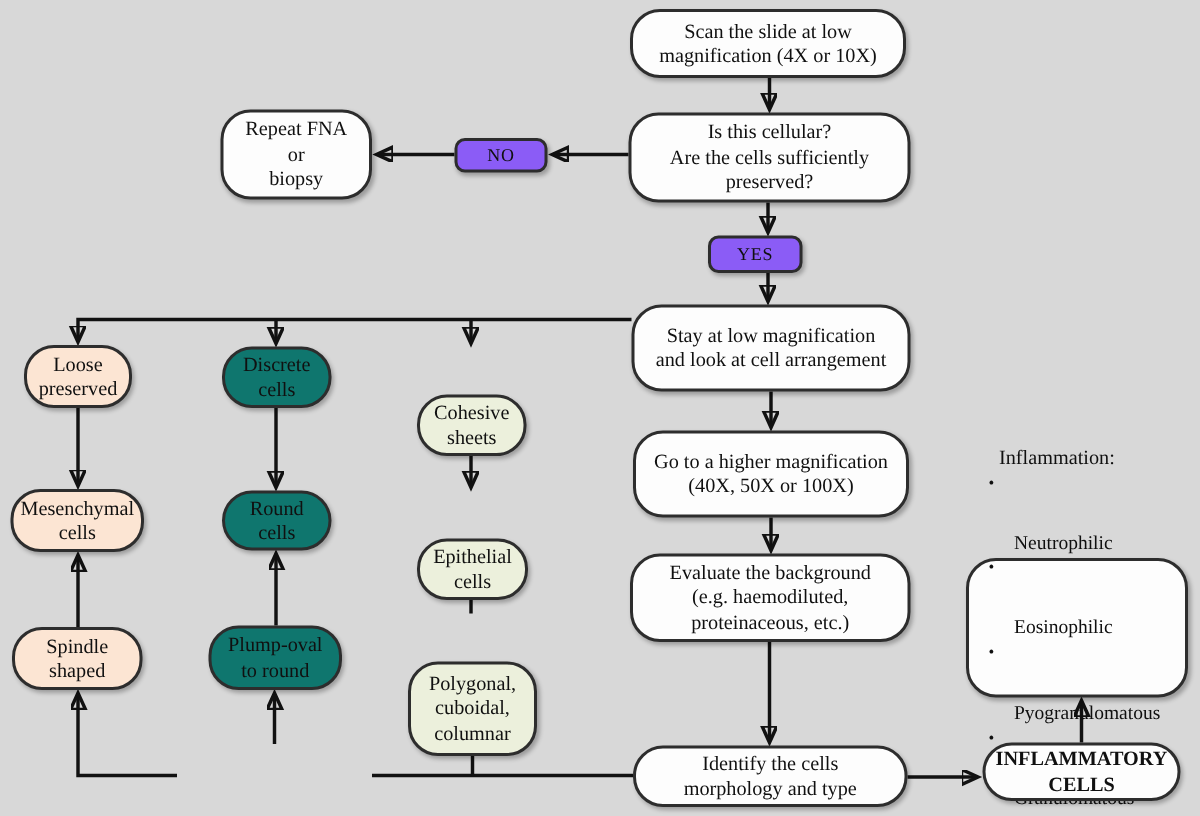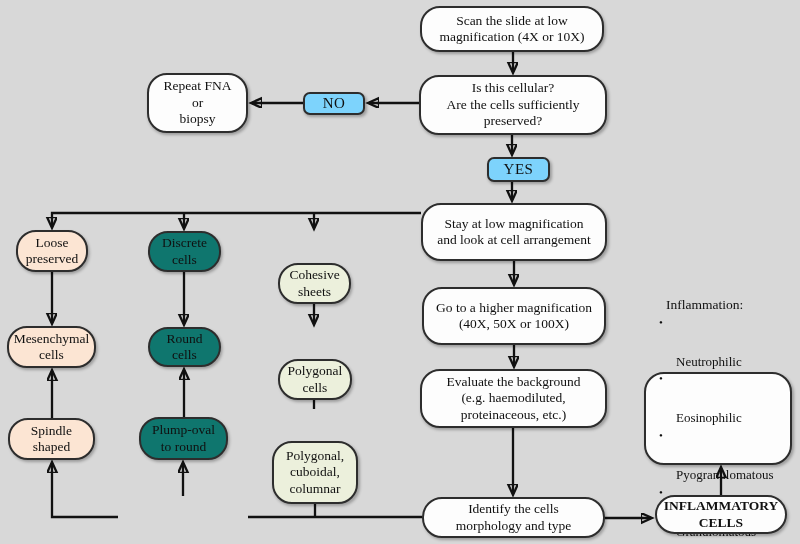--- a/index.html
+++ b/index.html
@@ -19,21 +19,21 @@
     display:flex;align-items:center;justify-content:center;
     text-align:center;white-space:pre-line;
     background:#fdfdfd;border:2px solid #2d2d2d;border-radius:20px;
     font-size:13.5px;line-height:1.22;color:#101010;
     box-shadow:1.5px 2px 3px rgba(0,0,0,0.28);
     padding:1px 2px;
   }
   .peach{background:#fce5d3;}
   .blue{background:#0f766e;}
   .green{background:#ecf0dc;margin-top:32px;}
-  .yellow{background:#7dd3fc;border-radius:7px;font-size:15px;letter-spacing:0.5px;}
+  .yellow{background:#8b5cf6;border-radius:7px;font-size:12px;letter-spacing:0.5px;}
   .boldnode{font-weight:bold;font-size:13.5px;}
   .inflam{
     flex-direction:column;align-items:stretch;
     text-align:left;padding:4px 4px 4px 8px;white-space:normal;
   }
   .inflam-title{padding-left:12px;font-size:13.5px;line-height:1.3;}
   .inflam-item{display:flex;font-size:13px;line-height:1.3;}
   .inflam-item .bullet{width:14px;text-align:center;flex:0 0 14px;font-size:11px;padding-top:1px;}
   .inflam-item .itext{flex:1;padding-left:8px;margin-top:40px;}
 </style>
@@ -86,41 +86,41 @@
   <div class="node" style="left:419px;top:75px;width:188px;height:60px">Is this cellular?
 Are the cells sufficiently
 preserved?</div>
 
   <div class="node yellow" style="left:303px;top:92px;width:62px;height:23px">NO</div>
 
   <div class="node" style="left:147px;top:73px;width:101px;height:60px">Repeat FNA
 or
 biopsy</div>
 
-  <div class="node yellow" style="left:487px;top:157px;width:63px;height:25px">YES</div>
+  <div class="node yellow" style="left:472px;top:157px;width:63px;height:25px">YES</div>
 
   <div class="node" style="left:421px;top:203px;width:186px;height:58px">Stay at low magnification
 and look at cell arrangement</div>
 
   <div class="node peach" style="left:16px;top:230px;width:72px;height:42px">Loose
 preserved</div>
 
   <div class="node blue" style="left:148px;top:231px;width:73px;height:41px">Discrete
 cells</div>
 
   <div class="node green" style="left:278px;top:231px;width:73px;height:41px">Cohesive
 sheets</div>
 
   <div class="node peach" style="left:7px;top:326px;width:89px;height:42px">Mesenchymal
 cells</div>
 
   <div class="node blue" style="left:148px;top:327px;width:73px;height:40px">Round
 cells</div>
 
-  <div class="node green" style="left:278px;top:327px;width:74px;height:41px">Polygonal
+  <div class="node green" style="left:278px;top:327px;width:74px;height:41px">Epithelial
 cells</div>
 
   <div class="node peach" style="left:8px;top:418px;width:87px;height:42px">Spindle
 shaped</div>
 
   <div class="node blue" style="left:139px;top:417px;width:89px;height:43px">Plump-oval
 to round</div>
 
   <div class="node green" style="left:272px;top:409px;width:86px;height:63px">Polygonal,
 cuboidal,

